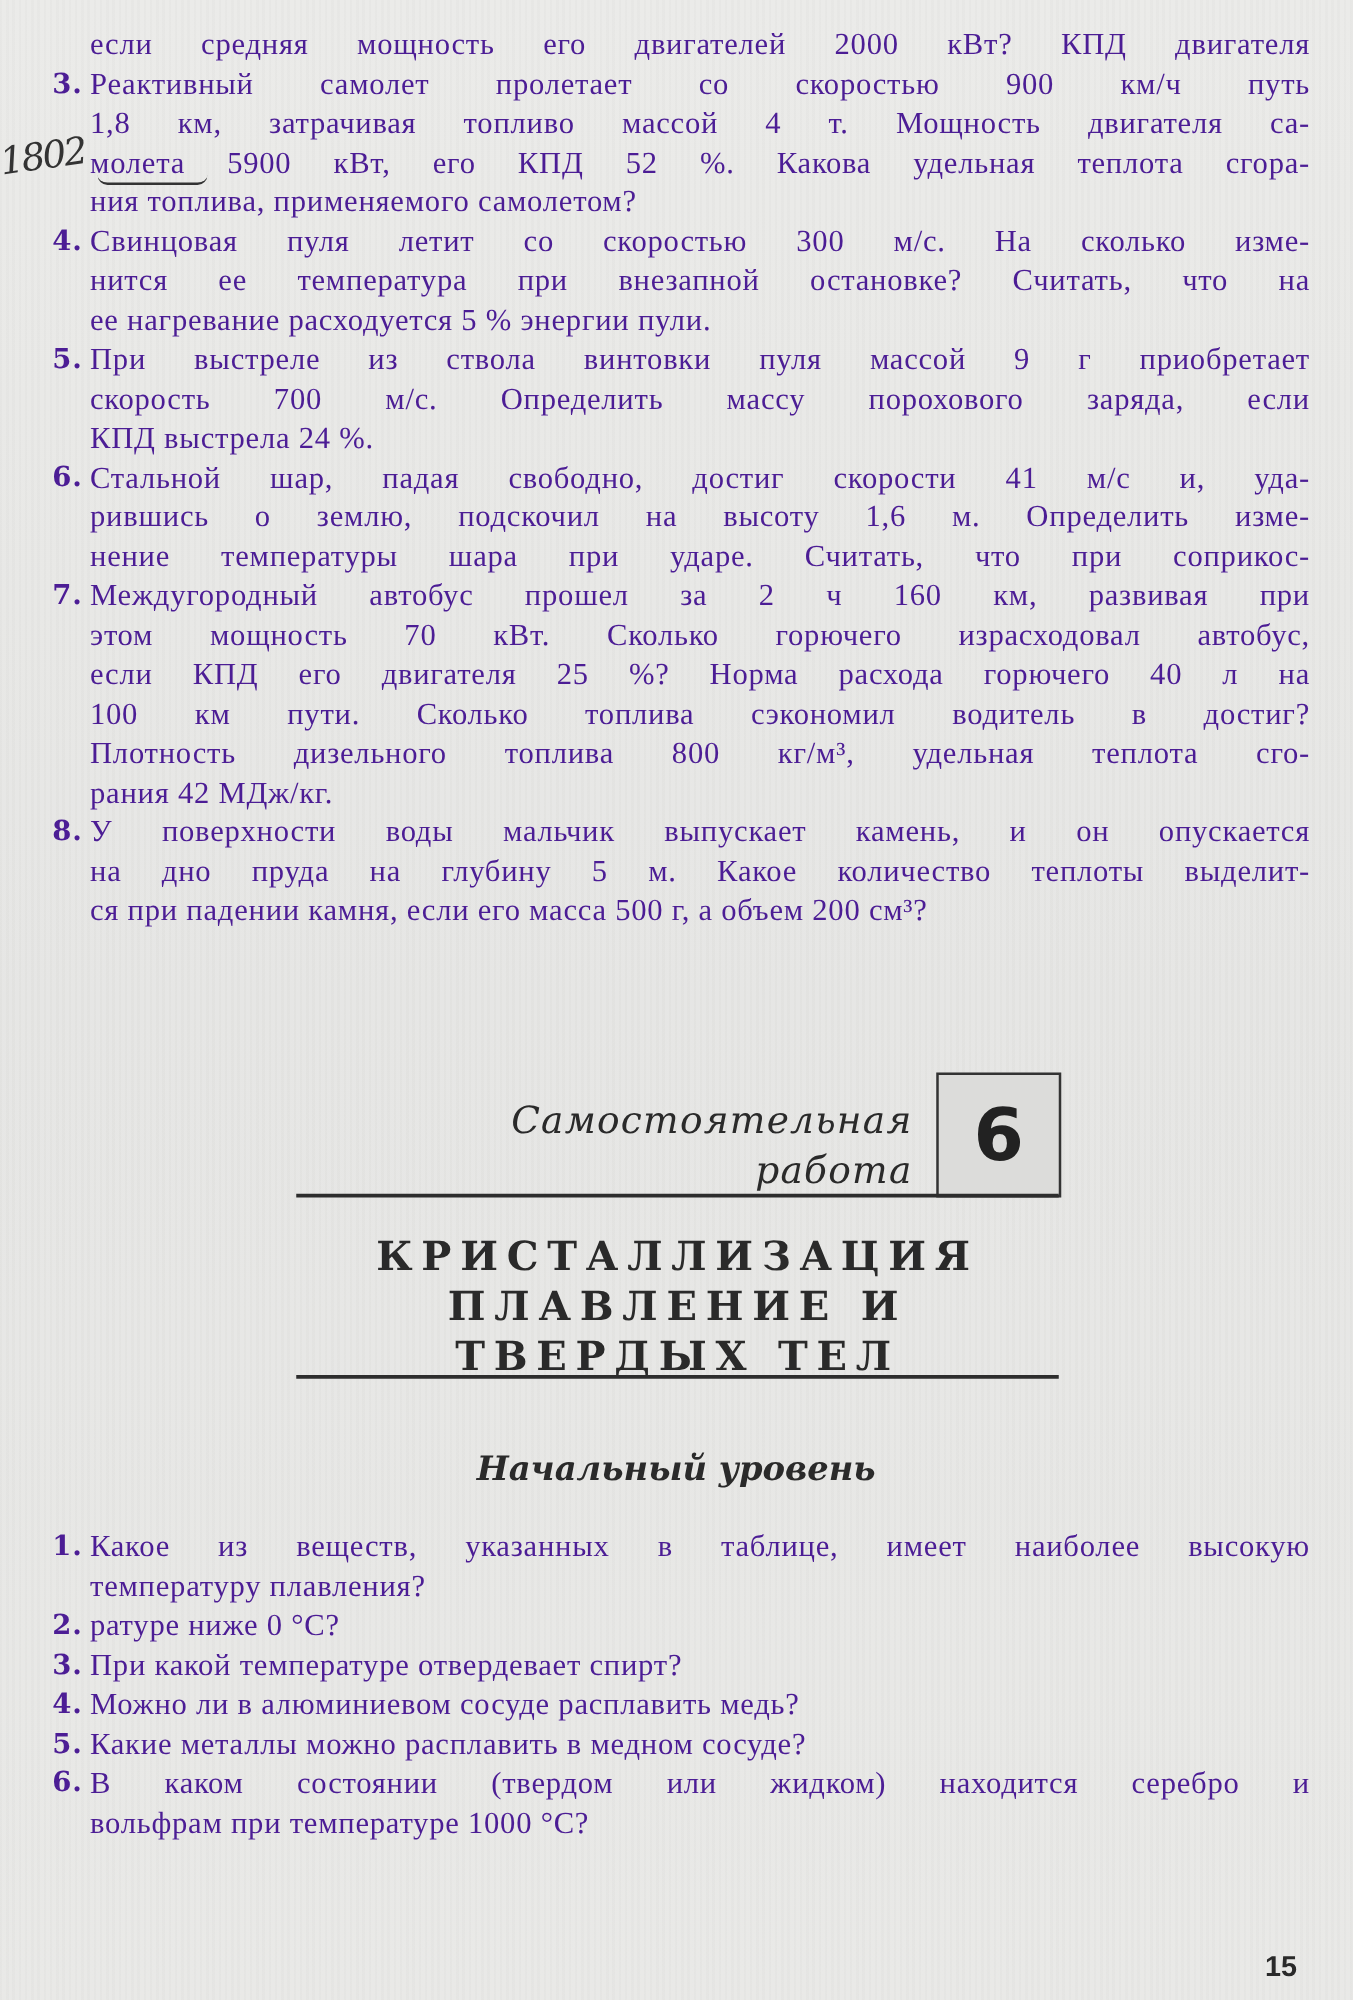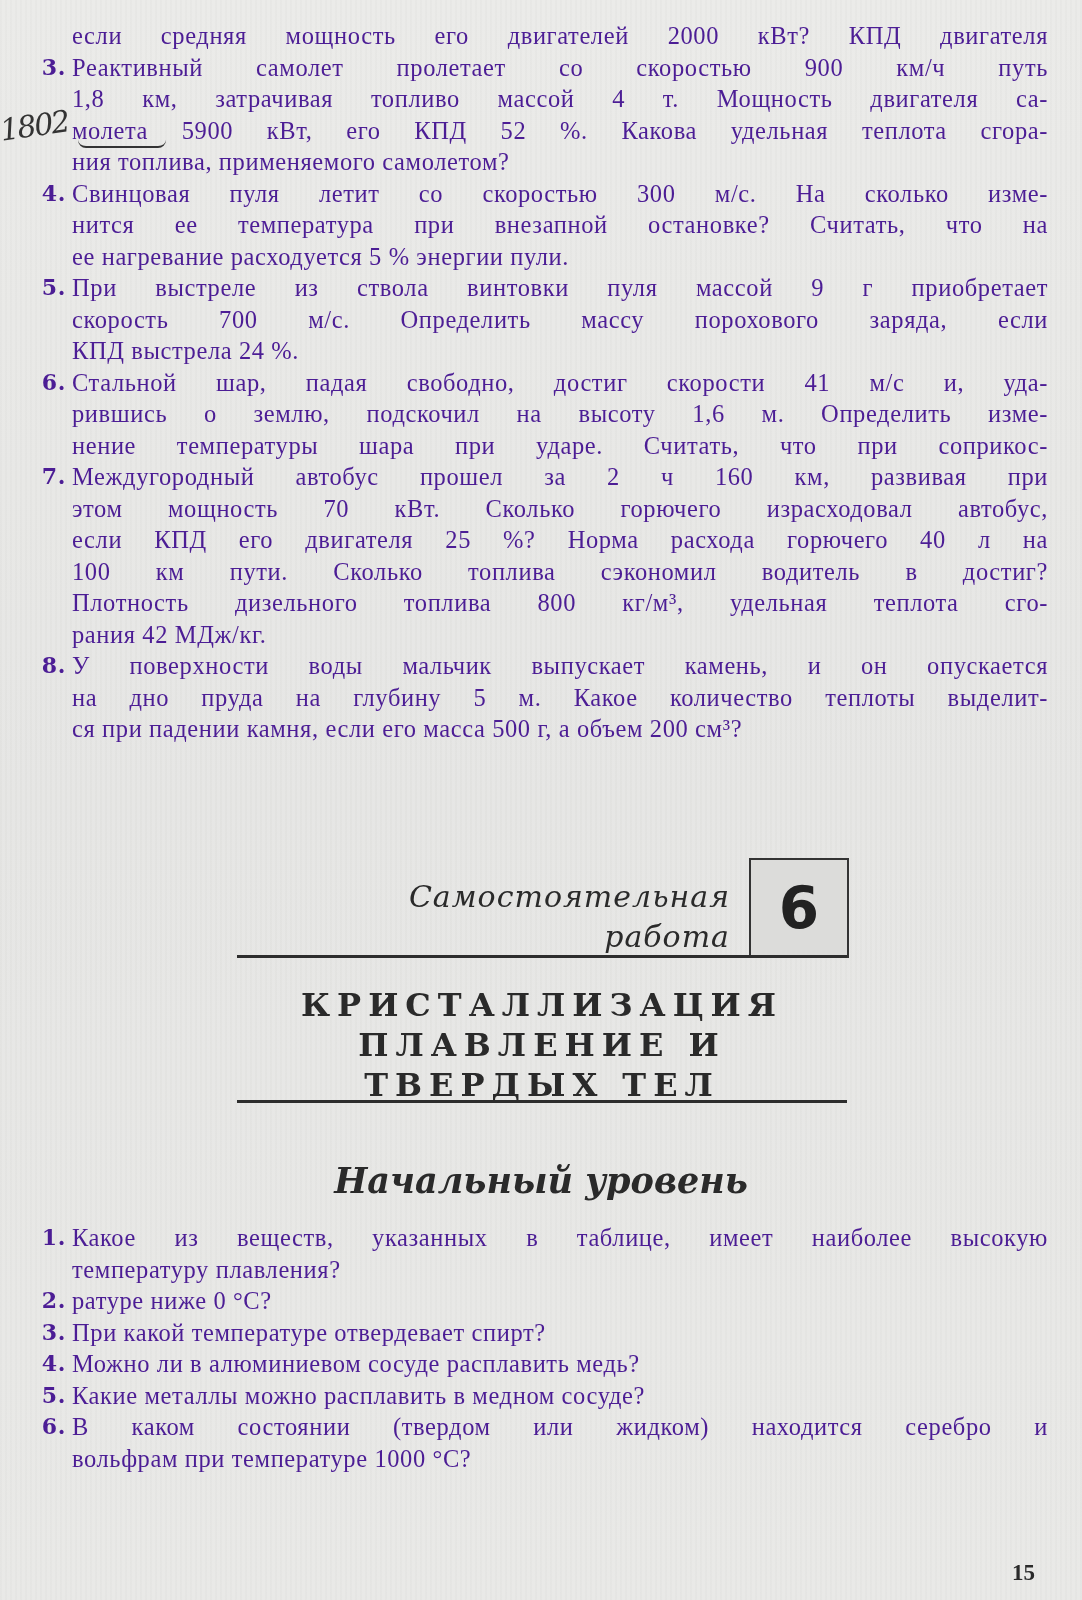--- a/index.html
+++ b/index.html
@@ -55,26 +55,26 @@
   }
   .rule { position: absolute; left: 237px; width: 610px; height: 3px; background: #2d2d2d; }
   .topic {
     position: absolute; left: 237px; width: 610px; top: 985px; text-align: center;
     font-family: "DejaVu Serif", serif; font-weight: bold;
     font-size: 32px; line-height: 40px; letter-spacing: 7px; color: #2a2a2a;
   }
   .level {
     position: absolute; left: 0; width: 1082px; top: 1160px; text-align: center;
     font-family: "DejaVu Serif", serif; font-style: italic; font-weight: bold;
-    font-size: 35px; color: #2a2a2a;
+    font-size: 27px; color: #2a2a2a;
   }
   .bottom-block { top: 1222px; }
   .page-number {
     position: absolute; left: 1012px; top: 1560px;
-    font-family: Liberation Serif, serif; font-weight: bold; font-size: 23px; color: #2a2a2a;
+    font-family: Liberation Sans, sans-serif; font-weight: bold; font-size: 23px; color: #2a2a2a;
   }
 </style>
 </head>
 <body>
 
 <div class="page">
 
   <div class="handwriting">1802</div>
   <div class="underline-mark"></div>
 

